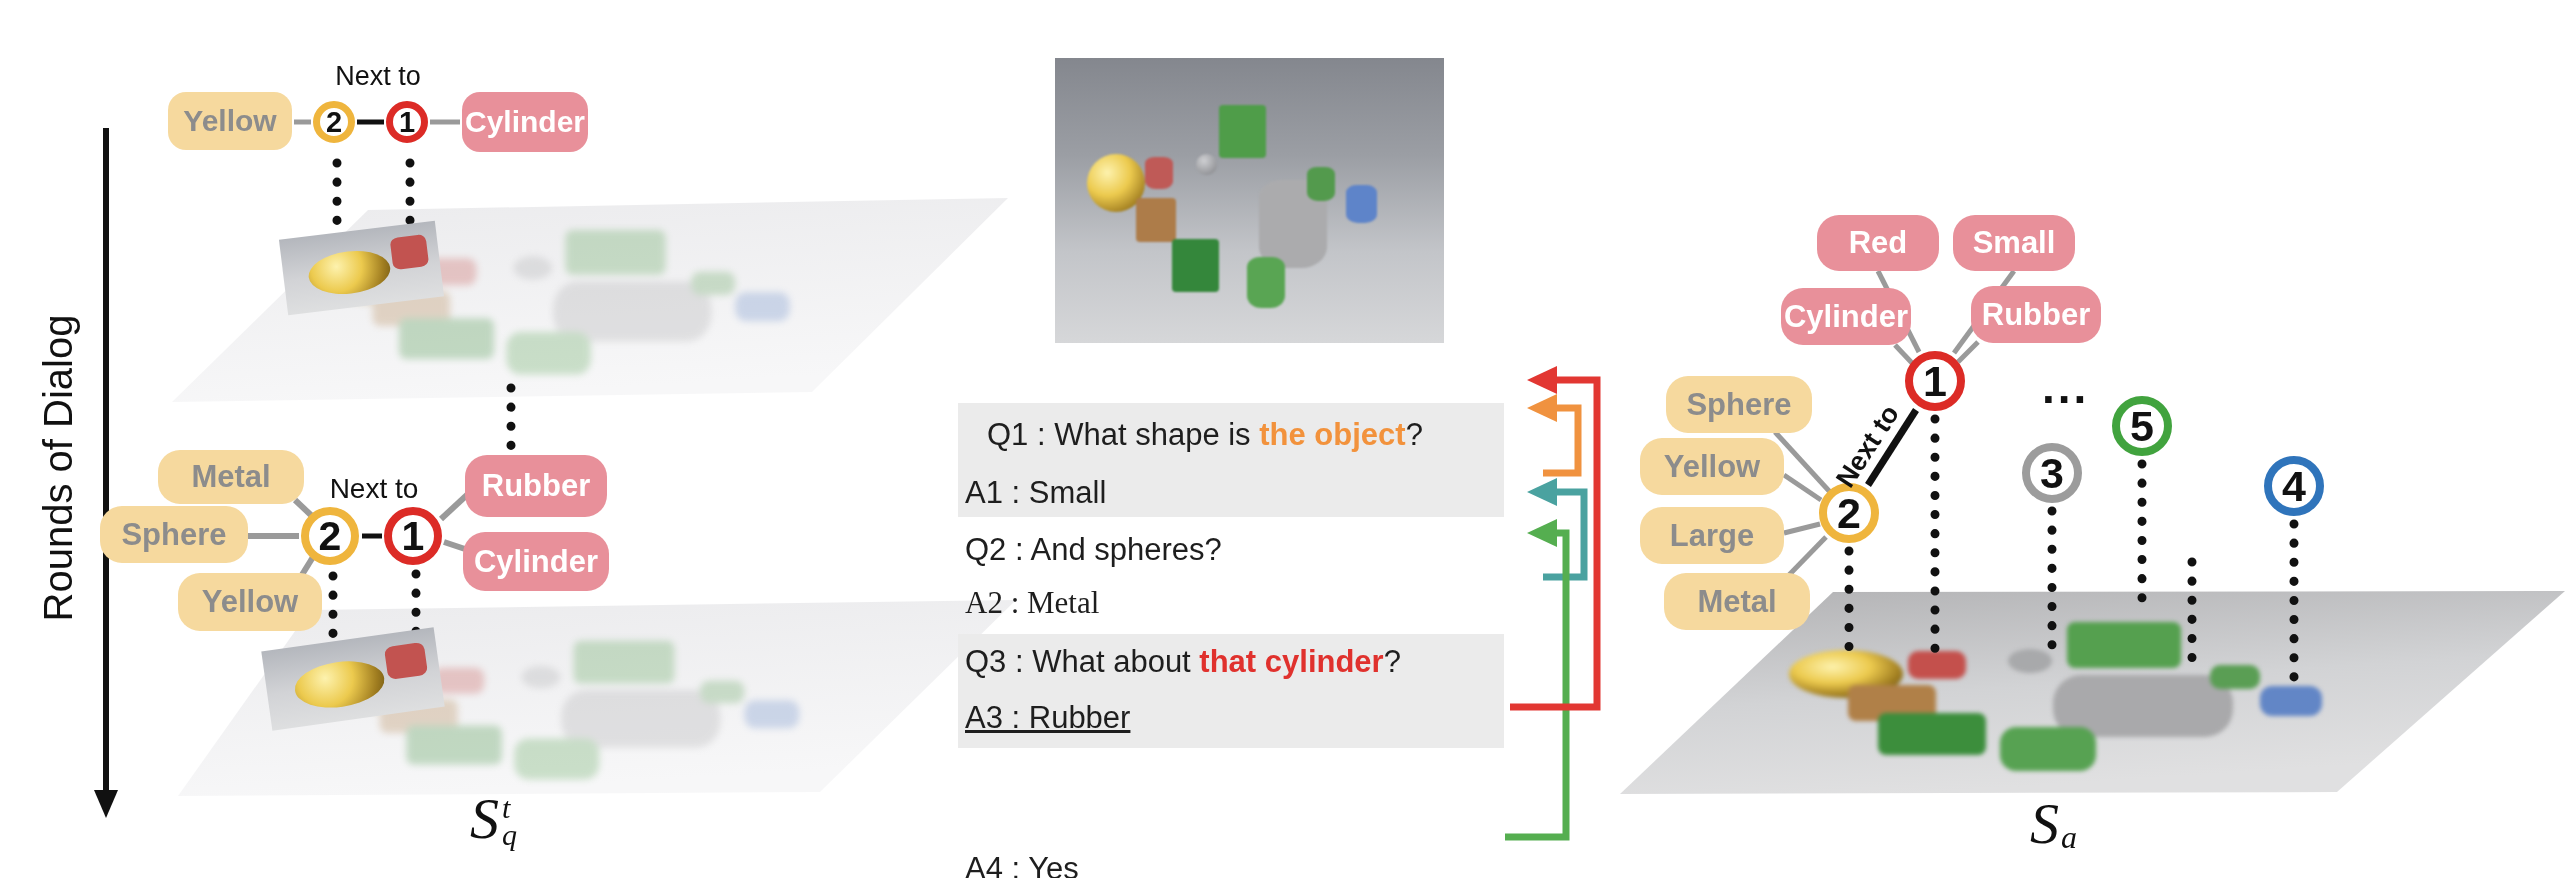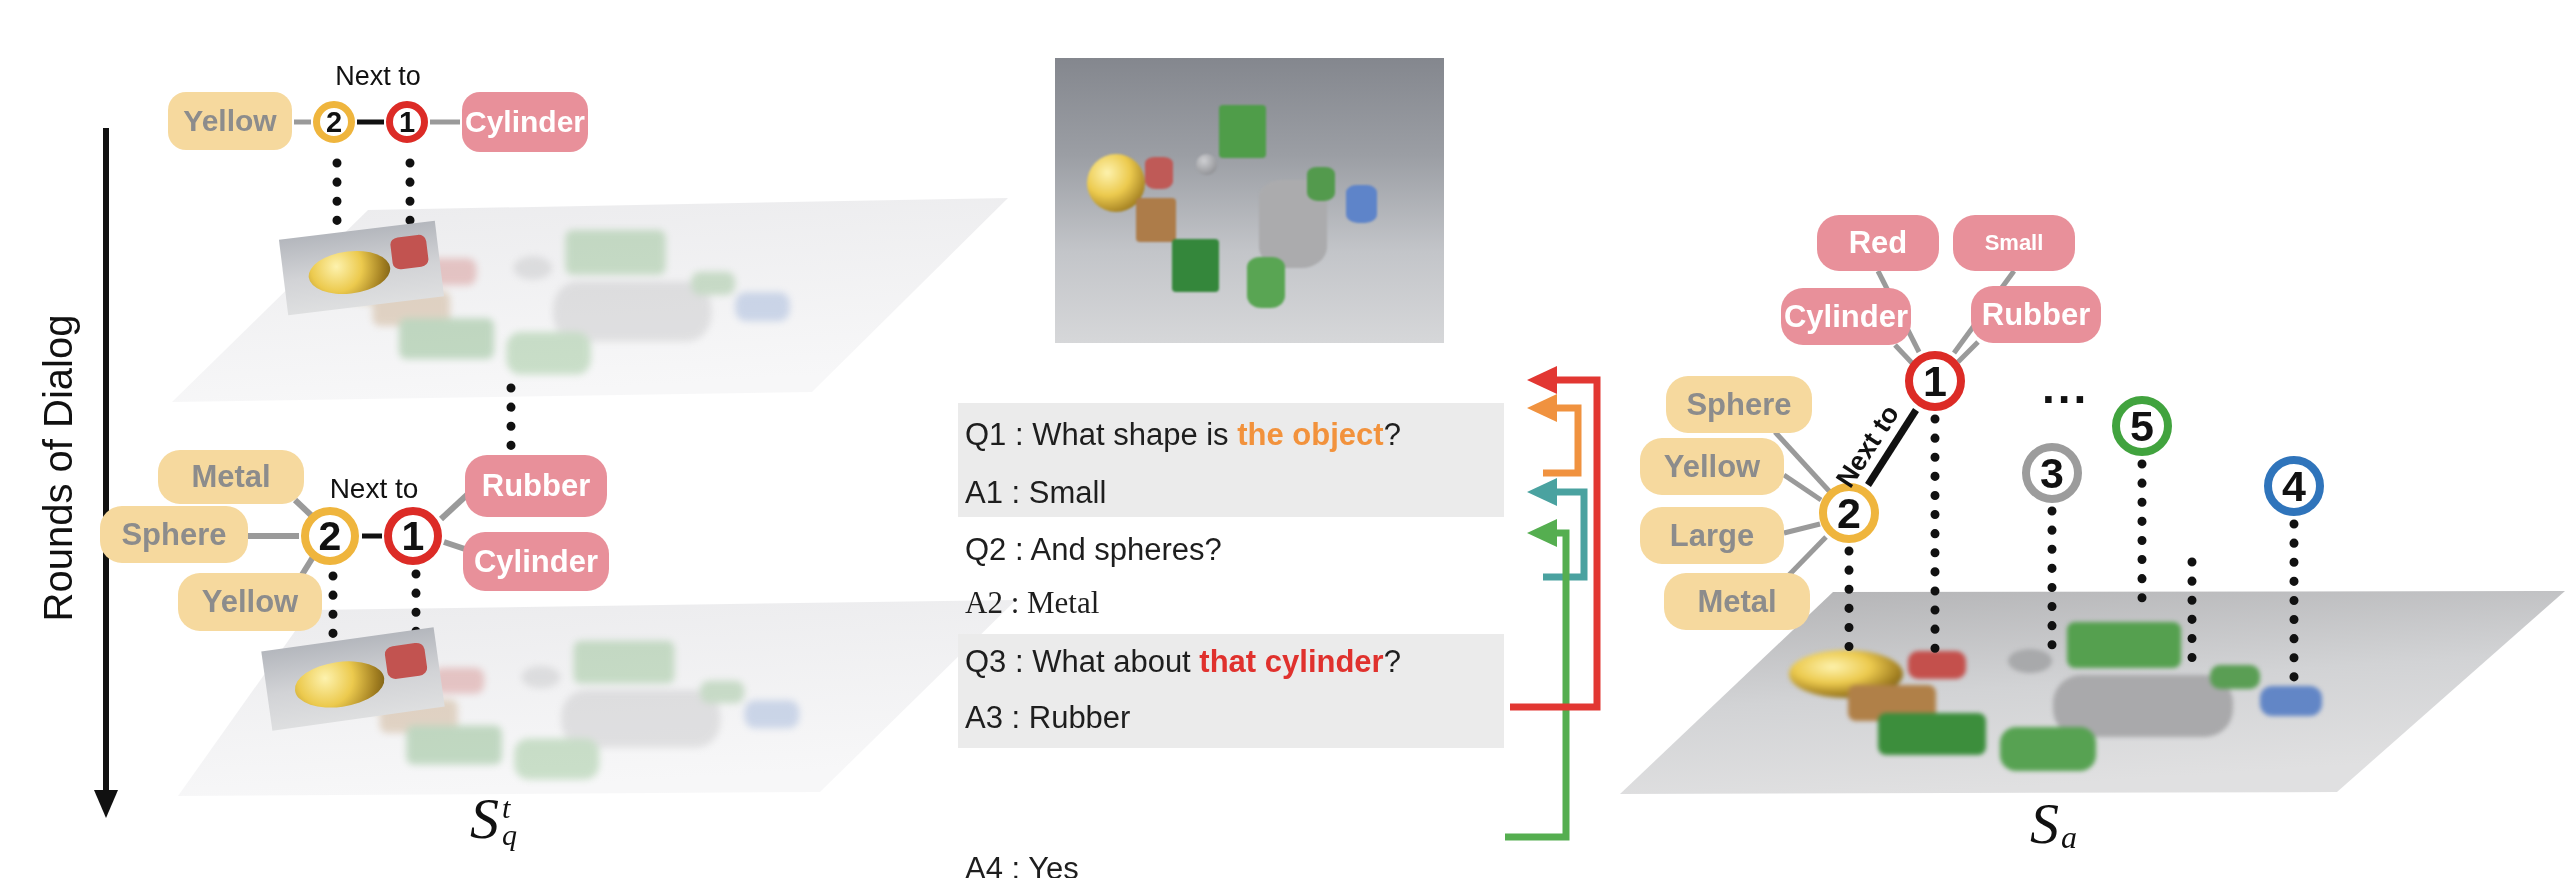--- a/index.html
+++ b/index.html
@@ -207,44 +207,44 @@
       <div class="obj sphere-gold" style="left:32px;top:96px;width:58px;height:58px;"></div>
       <div class="obj cube" style="left:81px;top:140px;width:40px;height:44px;background:#ad7c49;"></div>
       <div class="obj cube" style="left:117px;top:181px;width:47px;height:53px;background:#34873b;"></div>
       <div class="obj cyl" style="left:192px;top:199px;width:38px;height:51px;background:#59a553;"></div>
     </div>
   </div>
 
   <div class="dlg-shade" style="left:958px;top:403px;width:546px;height:114px;"></div>
   <div class="dlg-shade" style="left:958px;top:634px;width:546px;height:114px;"></div>
 
-  <div class="dlg-line" style="top:416px;">
+  <div class="dlg-line" style="top:416px;margin-left:22px;">
     <span>Q1 : What shape is </span><span class="hl-orange">the object</span><span>?</span>
   </div>
   <div class="dlg-line" style="top:474px;">
     <span>A1 : Small</span>
   </div>
   <div class="dlg-line" style="top:531px;">
     <span>Q2 : And spheres?</span>
   </div>
   <div class="dlg-line" style="top:584px;font-family:Liberation Serif, serif;">
     <span>A2 : Metal</span>
   </div>
   <div class="dlg-line" style="top:643px;">
     <span>Q3 : What about </span><span class="hl-red">that cylinder</span><span>?</span>
   </div>
-  <div class="dlg-line" style="top:699px;">
+  <div class="dlg-line" style="top:699px;text-decoration:underline;">
     <span>A3 : Rubber</span>
   </div>
   <div class="dlg-line" style="top:850px;">
     <span>A4 : Yes</span>
   </div>
 
   <div class="pill pill-pink" style="left:1817px;top:215px;width:122px;height:56px;font-size:31px;">Red</div>
-  <div class="pill pill-pink" style="left:1953px;top:215px;width:122px;height:56px;font-size:22px;">Small</div>
+  <div class="pill pill-pink" style="left:1953px;top:215px;width:122px;height:56px;font-size:31px;">Small</div>
   <div class="pill pill-pink" style="left:1781px;top:288px;width:130px;height:57px;font-size:31px;">Cylinder</div>
   <div class="pill pill-pink" style="left:1971px;top:286px;width:130px;height:57px;font-size:31px;">Rubber</div>
 
   <div class="pill pill-yellow" style="left:1666px;top:376px;width:146px;height:57px;font-size:31px;">Sphere</div>
   <div class="pill pill-yellow" style="left:1640px;top:438px;width:144px;height:57px;font-size:31px;">Yellow</div>
   <div class="pill pill-yellow" style="left:1640px;top:507px;width:144px;height:57px;font-size:31px;">Large</div>
   <div class="pill pill-yellow" style="left:1664px;top:573px;width:146px;height:57px;font-size:31px;">Metal</div>
 
   <div class="gnode ring-red-big" style="left:1905px;top:351px;width:60px;height:60px;font-size:43px;">1</div>
   <div class="gnode ring-yellow-big" style="left:1819px;top:483px;width:60px;height:60px;font-size:43px;">2</div>

